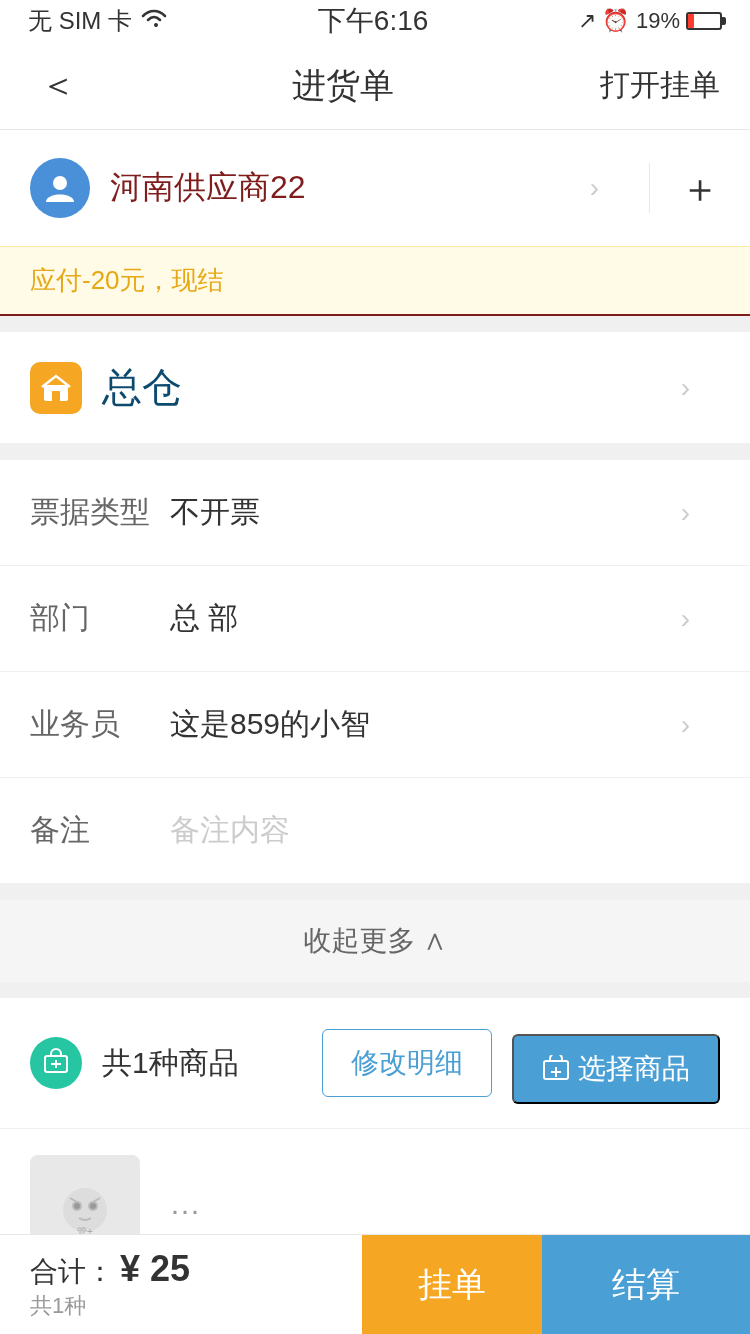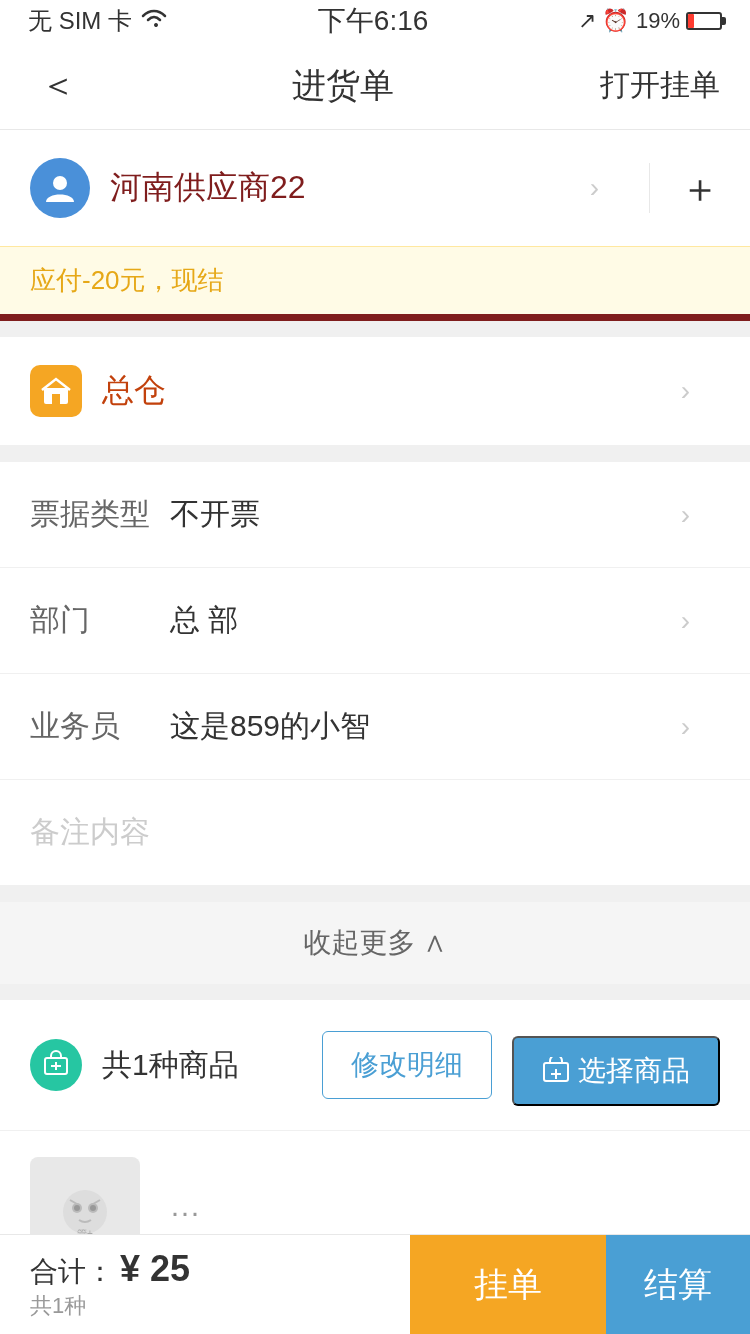--- a/index.html
+++ b/index.html
@@ -107,21 +107,21 @@
       margin: 0 20px;
     }
 
     
     .notice-bar {
       background: #fffbe6;
       padding: 16px 30px;
       font-size: 26px;
       color: #e6a817;
       border-top: 1px solid #ffe8a0;
-      border-bottom: 7px solid #7f1d1d;
+      border-bottom: 2px solid #7f1d1d;
     }
 
     
     .warehouse-row {
       display: flex;
       align-items: center;
       padding: 28px 30px;
       background: #fff;
       border-bottom: 1px solid #f0f0f0;
     }
@@ -130,22 +130,22 @@
       height: 52px;
       border-radius: 10px;
       background: #f5a623;
       display: flex;
       align-items: center;
       justify-content: center;
       margin-right: 20px;
     }
     .warehouse-name {
       flex: 1;
-      font-size: 32px;
-      color: #c2410c;
+      font-size: 40px;
+      color: #0c4a6e;
     }
 
     
     .form-row {
       display: flex;
       align-items: center;
       padding: 32px 30px;
       background: #fff;
       border-bottom: 1px solid #f0f0f0;
     }
@@ -283,31 +283,31 @@
     .total-amount {
       font-size: 36px;
       color: #333;
       font-weight: 600;
     }
     .total-count {
       font-size: 22px;
       color: #999;
     }
     .btn-pending {
-      width: 196px;
+      width: 180px;
       background: #f5a623;
       color: #fff;
       font-size: 34px;
       display: flex;
       align-items: center;
       justify-content: center;
       cursor: pointer;
     }
     .btn-settle {
-      width: 144px;
+      width: 208px;
       background: #4a9fd4;
       color: #fff;
       font-size: 34px;
       display: flex;
       align-items: center;
       justify-content: center;
       cursor: pointer;
     }
 
     
@@ -389,20 +389,21 @@
       <span class="form-label">部门</span>
       <span class="form-value">总 部</span>
       <span class="chevron-icon">›</span>
     </div>
     <div class="form-row">
       <span class="form-label">业务员</span>
       <span class="form-value">这是859的小智</span>
       <span class="chevron-icon">›</span>
     </div>
     <div class="form-row">
+      <span class="form-label">备注</span>
       <span class="form-placeholder">备注内容</span>
     </div>
   </div>
 
   <div class="collapse-btn">
     <span>收起更多 ∧</span>
   </div>
 
   <div class="section" style="margin-top:16px;">
     <div class="product-header">

